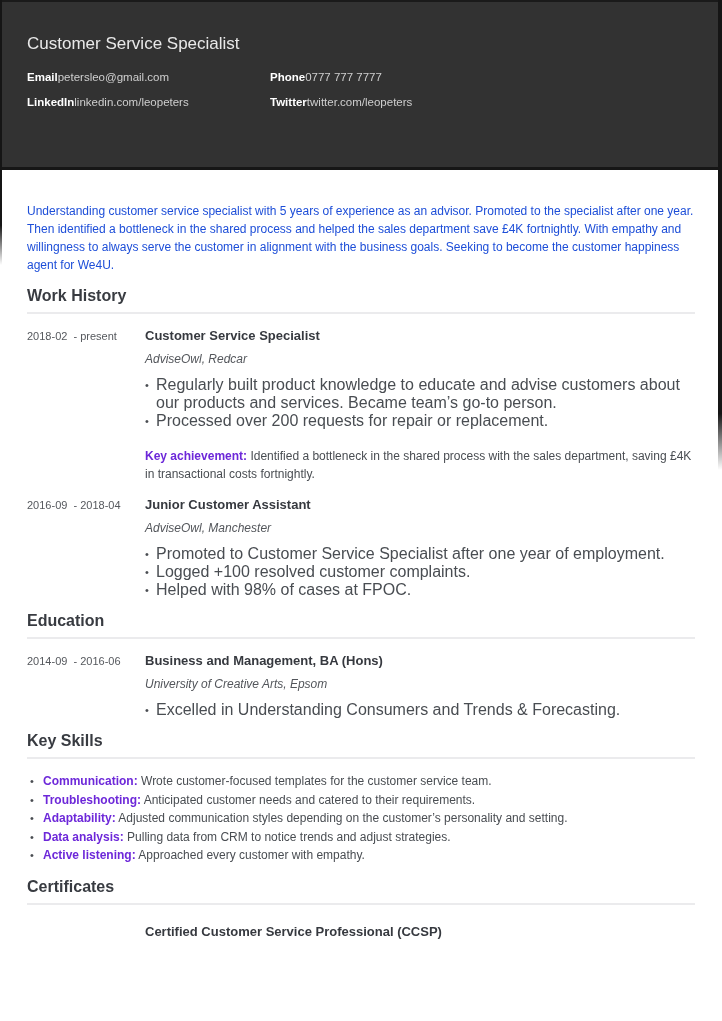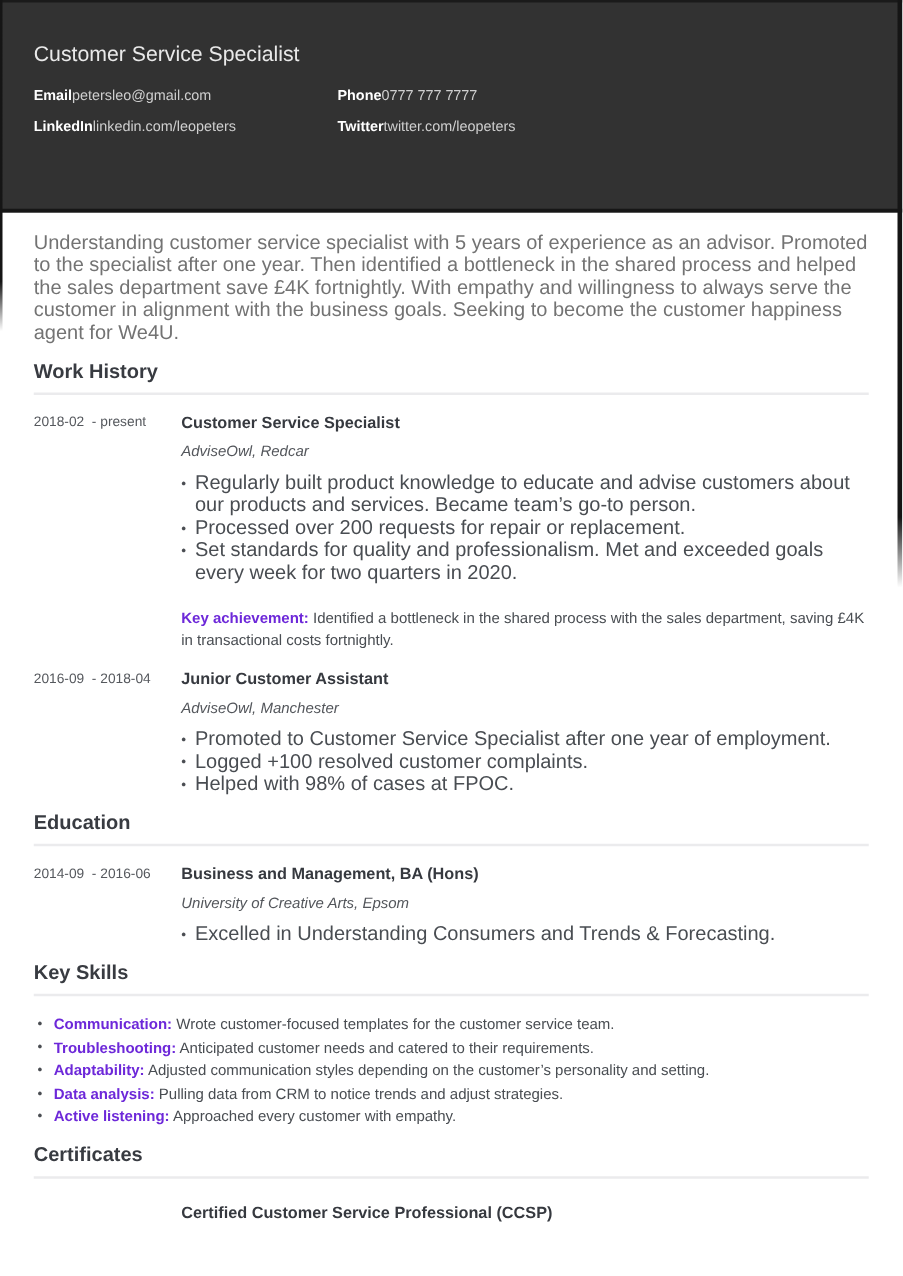--- a/index.html
+++ b/index.html
@@ -57,24 +57,24 @@
   .edge-right {
     position: absolute; right: 0; top: 0; width: 4px; height: 470px;
     background: linear-gradient(to bottom, #151515 88%, rgba(21,21,21,0));
     pointer-events: none;
   }
 
   
   .main { padding: 0 27px; }
 
   .summary {
-    margin-top: 16px;
-    font-size: 16px;
+    margin-top: 32px;
+    font-size: 12px;
     line-height: 18px;
-    color: #737373;
+    color: #1d4ed8;
   }
 
   h2.section-heading {
     margin-top: 11px;
     font-size: 16px;
     line-height: 22px;
     font-weight: bold;
     color: #383b41;
     padding-bottom: 5px;
     border-bottom: 2px solid #ebebed;
@@ -188,21 +188,20 @@
     <h2 class="section-heading">Work History</h2>
 
     <div class="entry">
       <div class="entry-dates">2018-02  - present</div>
       <div>
         <div class="entry-title">Customer Service Specialist</div>
         <div class="entry-company">AdviseOwl, Redcar</div>
         <ul class="bullets">
           <li>Regularly built product knowledge to educate and advise customers about our products and services. Became team’s go-to person.</li>
           <li>Processed over 200 requests for repair or replacement.</li>
-          <li>Set standards for quality and professionalism. Met and exceeded goals every week for two quarters in 2020.</li>
         </ul>
         <p class="key-achievement">
           <b>Key achievement:</b>
           <span>Identified a bottleneck in the shared process with the sales department, saving £4K in transactional costs fortnightly.</span>
         </p>
       </div>
     </div>
 
     <div class="entry">
       <div class="entry-dates">2016-09  - 2018-04</div>

